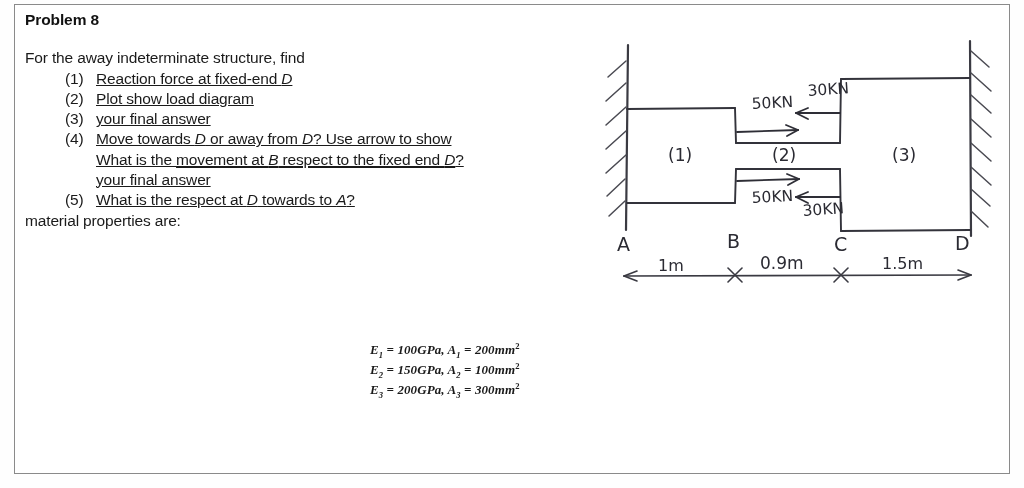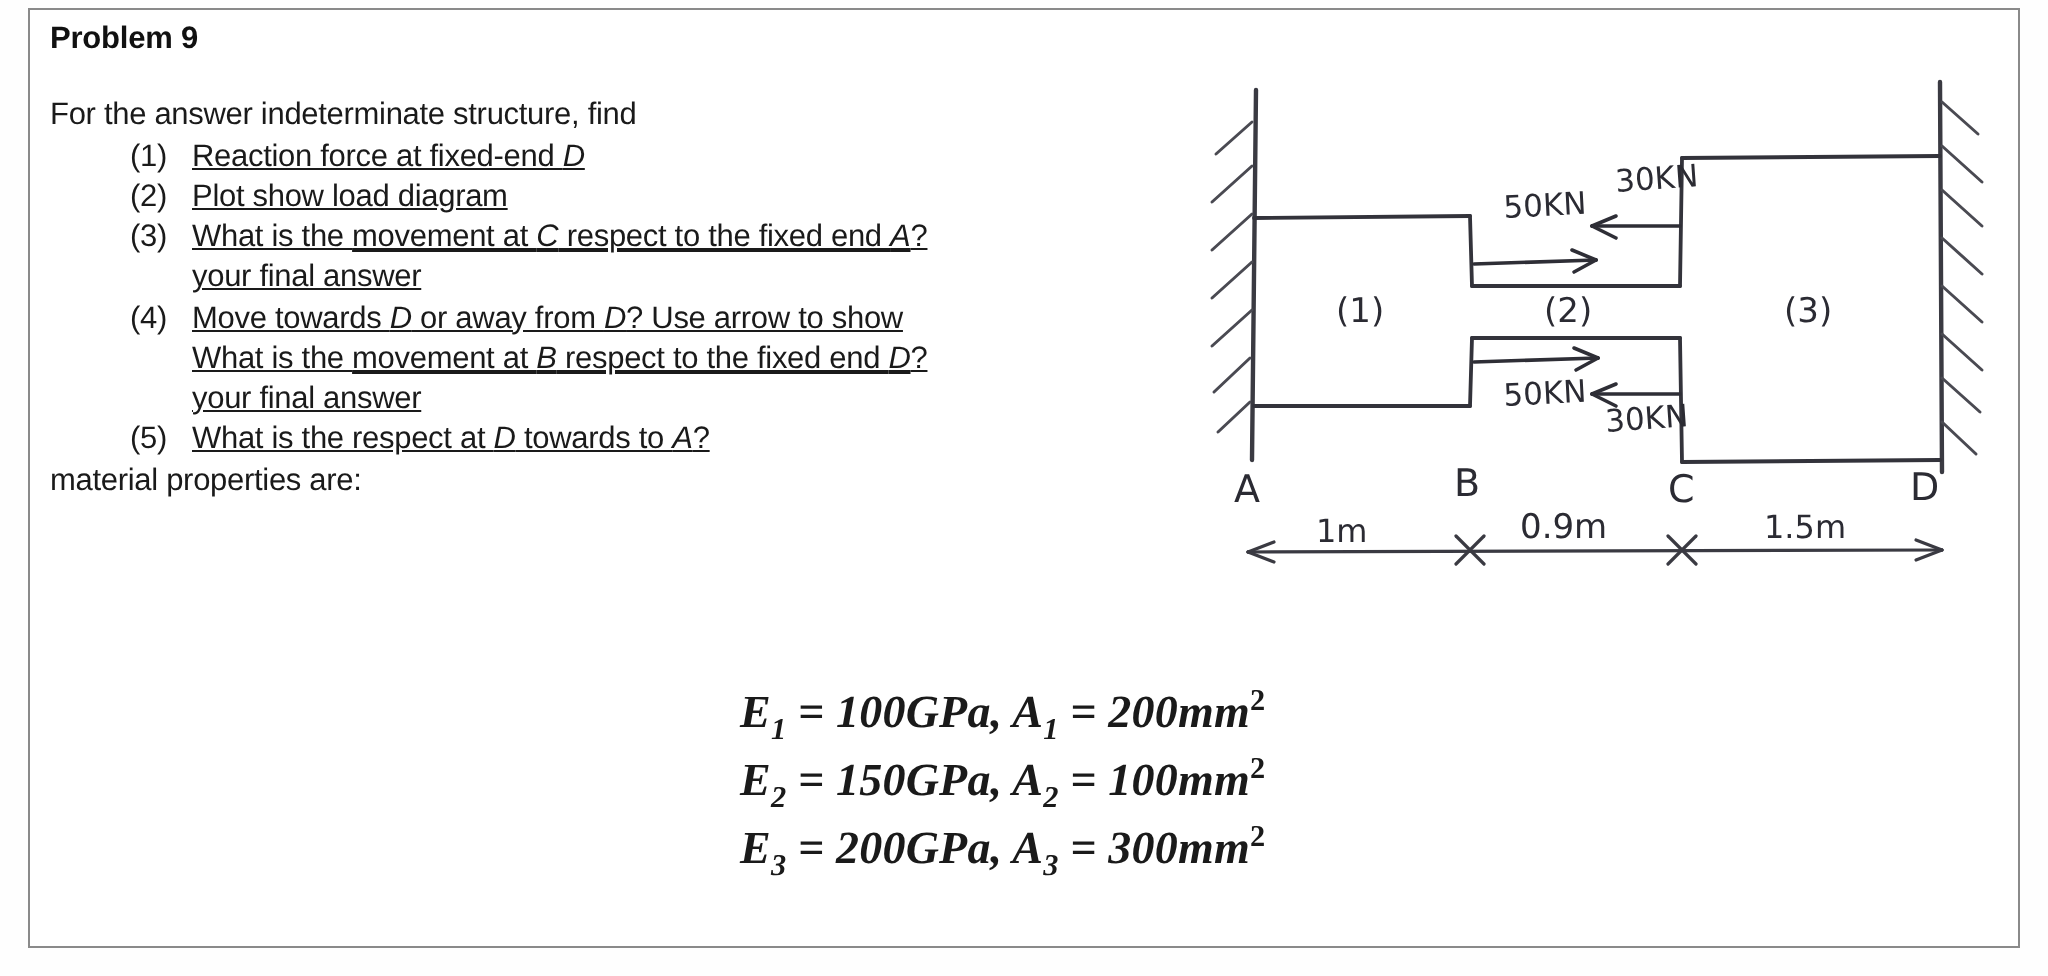--- a/index.html
+++ b/index.html
@@ -79,21 +79,21 @@
     margin: 2px 0 0 2px;
     white-space: nowrap;
   }
 
   
   .equations {
     position: absolute;
     left: 355px;
     top: 336px;
     font-family: "Liberation Serif", serif;
-    font-size: 23px;
+    font-size: 13px;
   }
   .eq-row {
     font-style: italic;
     font-weight: bold;
     white-space: nowrap;
     line-height: 1.30;
     letter-spacing: 0.1px;
   }
   .eq-row sub {
     font-size: 0.66em;
@@ -121,39 +121,38 @@
     fill: #2b2b33;
   }
 </style>
 </head>
 <body>
 
 <div id="page">
   <div class="frame">
 
     <div class="text-col">
-      <div class="problem-title">Problem 9</div>
-      <div class="intro">For the answer indeterminate structure, find</div>
+      <div class="problem-title">Problem 8</div>
+      <div class="intro">For the away indeterminate structure, find</div>
       <ul class="q-list">
           <li class="q-item">
             <span class="q-num">(1)</span>
             <span class="q-body">
               <span class="q-line"><span>Reaction force at fixed-end </span><span class="ital">D</span></span>
             </span>
           </li>
           <li class="q-item">
             <span class="q-num">(2)</span>
             <span class="q-body">
               <span class="q-line"><span>Plot show load diagram</span></span>
             </span>
           </li>
           <li class="q-item">
             <span class="q-num">(3)</span>
             <span class="q-body">
-              <span class="q-line"><span>What is the </span><span class="uline">movement at </span><span class="ital uline">C</span><span class="uline"> respect to the fixed end </span><span class="ital uline">A</span><span>?</span></span>
               <span class="q-line"><span>your final answer</span></span>
             </span>
           </li>
           <li class="q-item">
             <span class="q-num">(4)</span>
             <span class="q-body">
               <span class="q-line"><span>Move towards </span><span class="ital">D</span><span> or away from </span><span class="ital">D</span><span>? Use arrow to show</span></span>
               <span class="q-line"><span>What is the </span><span class="uline">movement at </span><span class="ital uline">B</span><span class="uline"> respect to the fixed end </span><span class="ital uline">D</span><span>?</span></span>
               <span class="q-line"><span>your final answer</span></span>
             </span>

